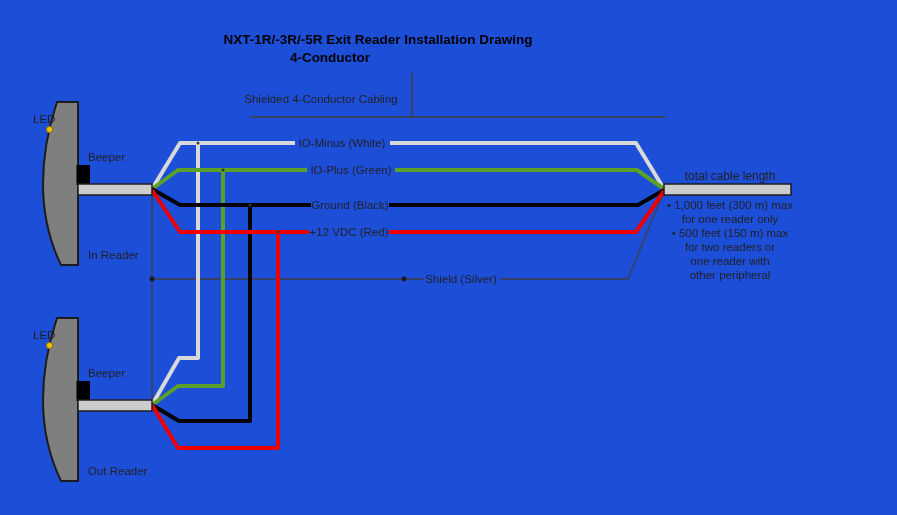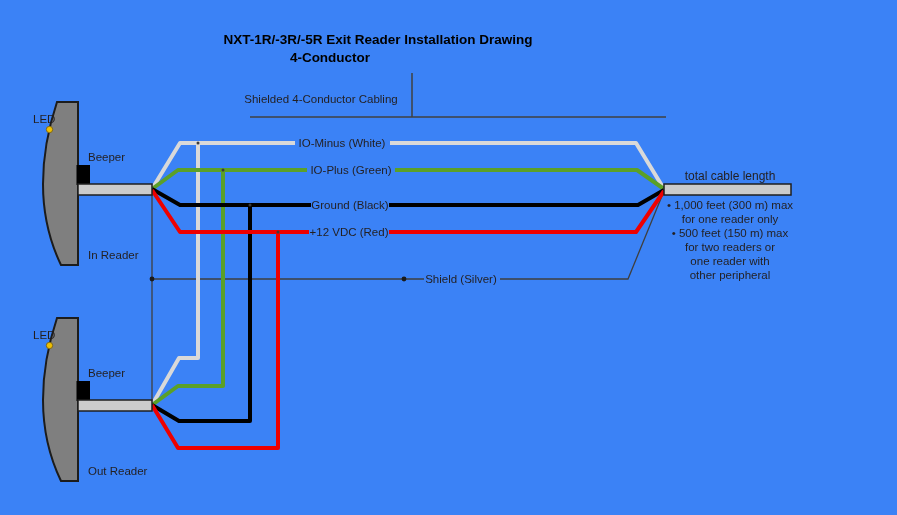--- a/index.html
+++ b/index.html
@@ -1,19 +1,19 @@
 <!DOCTYPE html>
 <html><head>
 <meta charset="utf-8">
 <style>
   html,body{margin:0;padding:0;background:#ffffff;}
   .stage{
     position:relative;
     width:897px;height:515px;
-    background:#3b82f6;
+    background:#1d4ed8;
     font-family:"Liberation Sans", sans-serif;
     overflow:hidden;
   }
   svg text{
     font-family:"Liberation Sans", sans-serif;
     fill:#231f20;
   }
   .title-line{font-weight:bold;font-size:13.5px;fill:#000000;}
   .lbl{font-size:11.5px;}
   .note{font-size:11.5px;}

